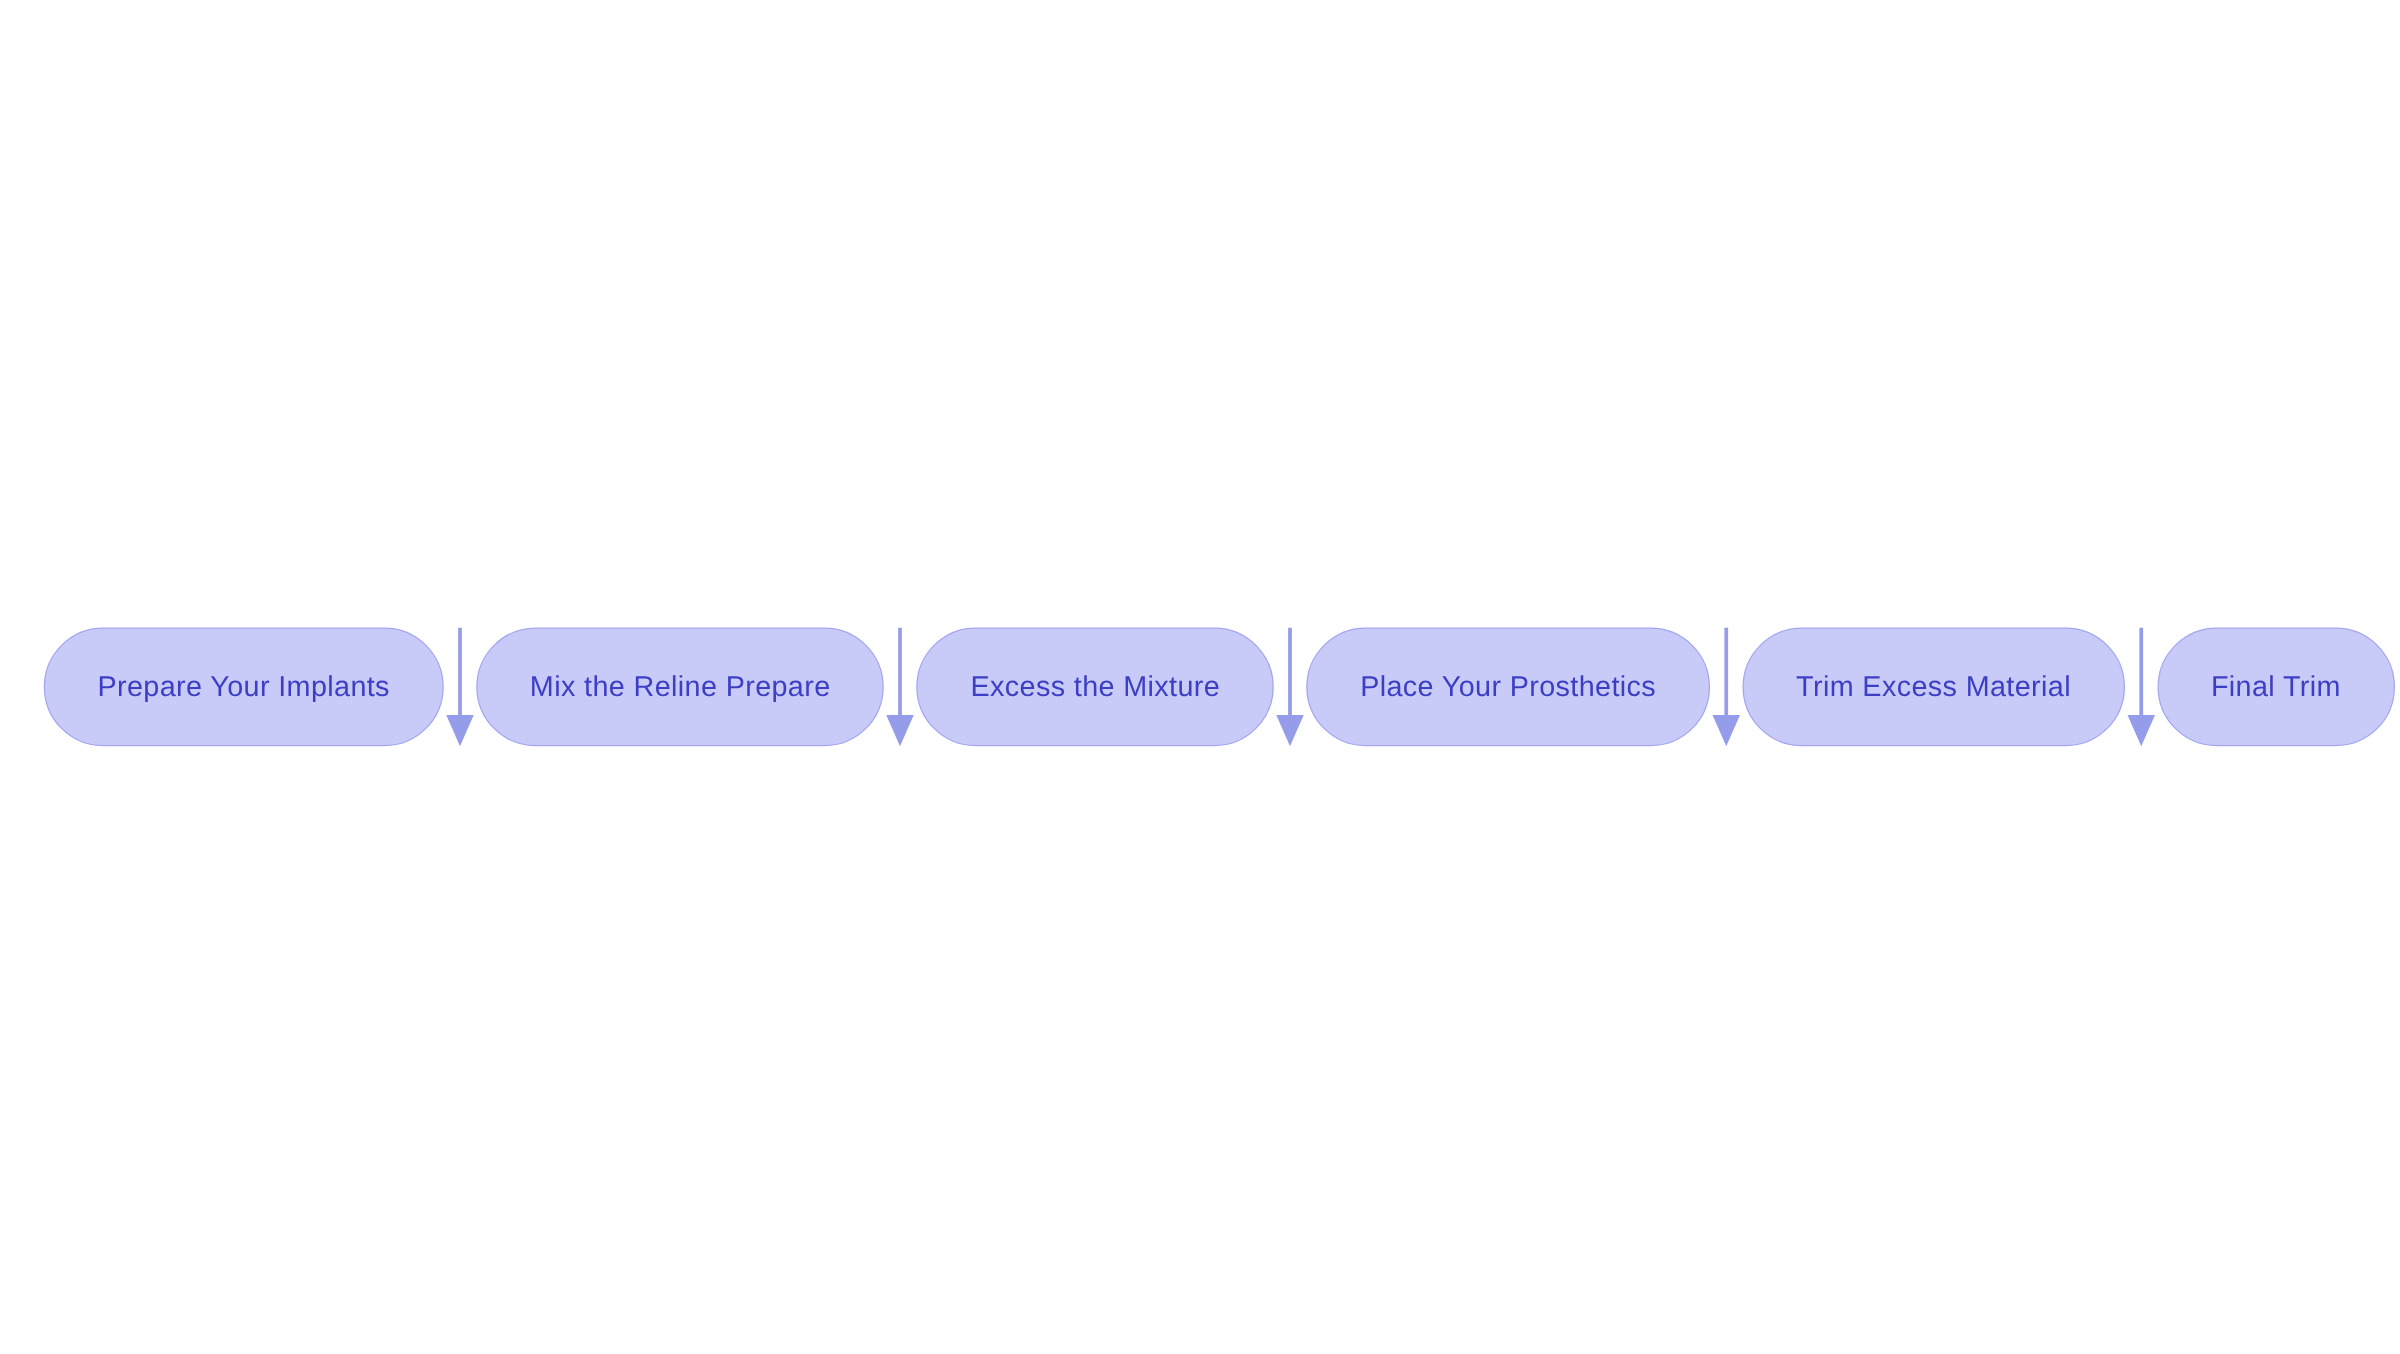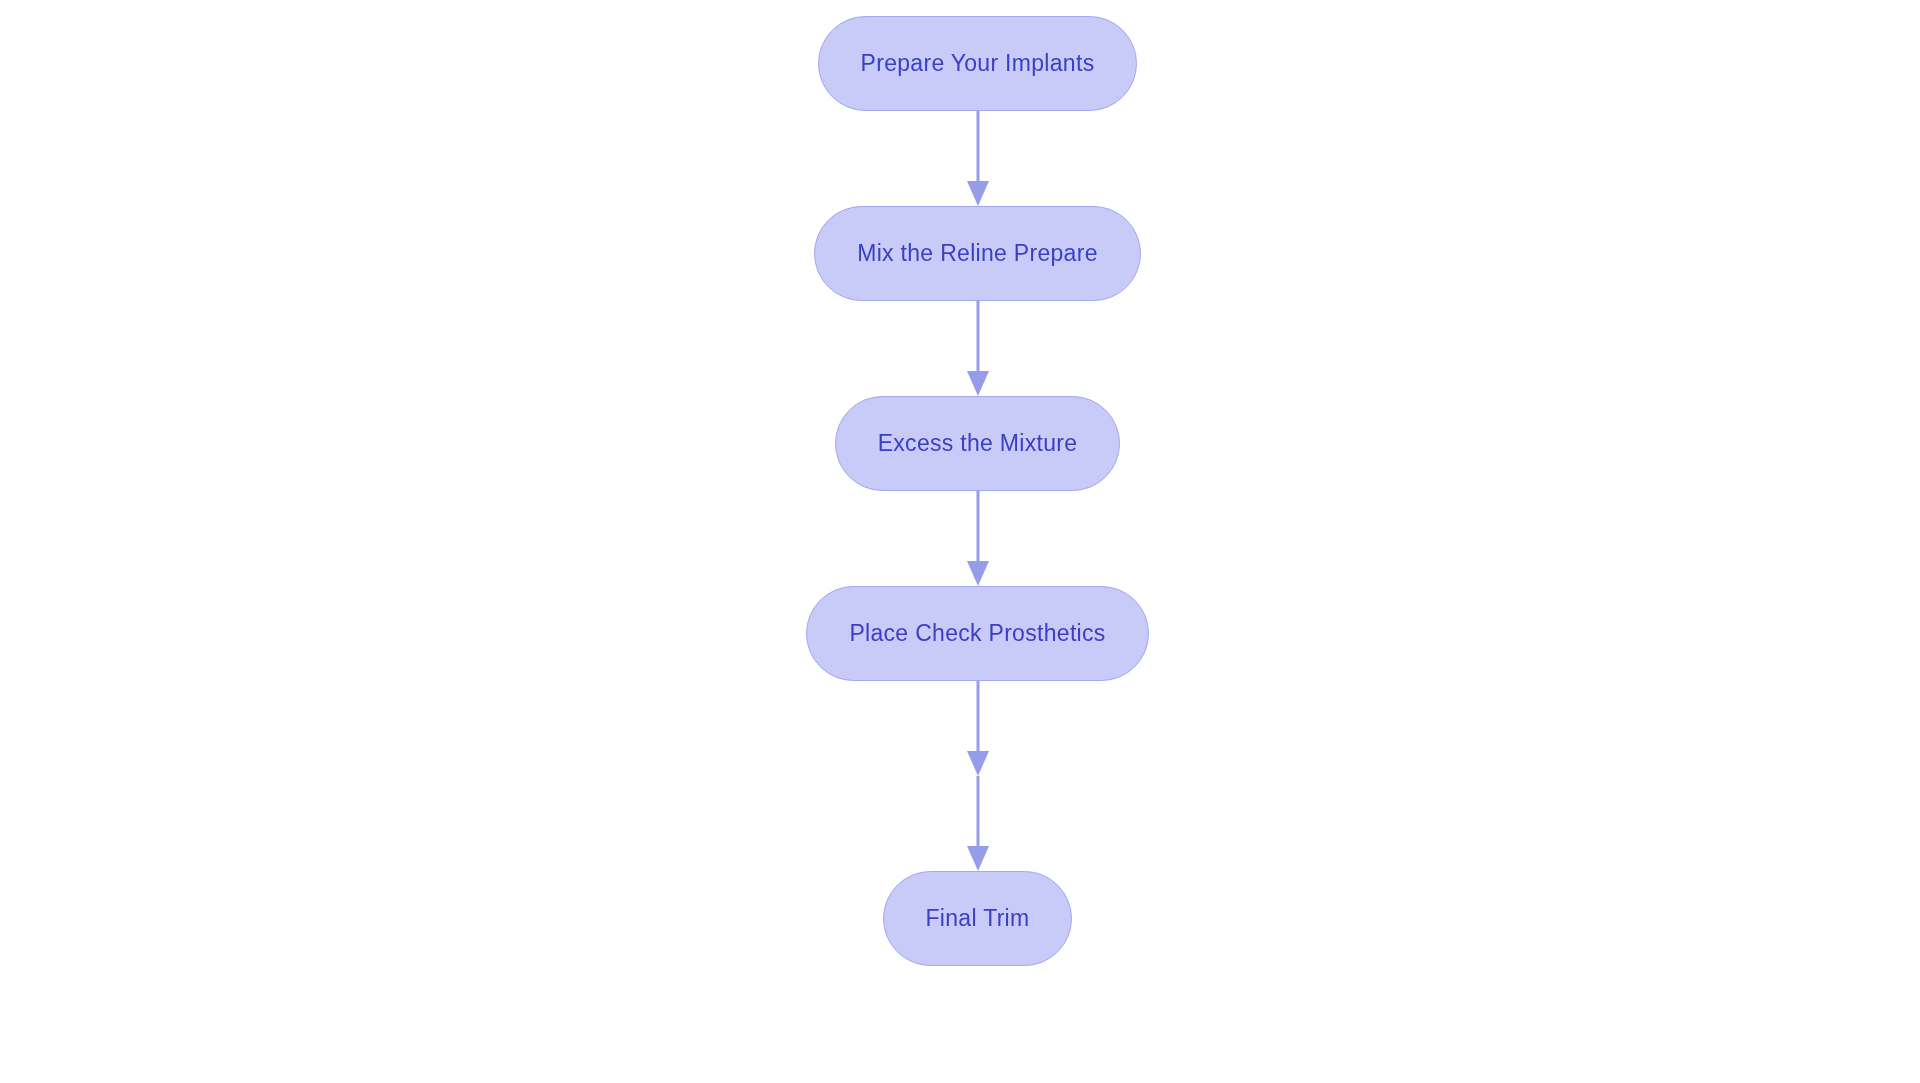--- a/index.html
+++ b/index.html
@@ -15,21 +15,20 @@
     height: 1083px;
     background: var(--canvas-bg);
     font-family: "Liberation Sans", sans-serif;
     overflow: hidden;
   }
   .flowchart {
     position: relative;
     width: 1920px;
     height: 1083px;
     display: flex;
-    flex-direction: column;
     align-items: center;
     padding-top: 16px;
     padding-left: 35px;
   }
   .node {
     height: 95px;
     min-height: 95px;
     border-radius: 48px;
     background: var(--node-fill);
     border: 1.5px solid var(--node-border);
@@ -70,27 +69,28 @@
     <polygon points="2,70 24,70 13,95" fill="currentColor"></polygon>
   </svg>
 
   <div class="node">Excess the Mixture</div>
 
   <svg class="arrow" viewBox="0 0 26 95" xmlns="http://www.w3.org/2000/svg" aria-hidden="true">
     <rect x="11.5" y="0" width="3" height="72" fill="currentColor"></rect>
     <polygon points="2,70 24,70 13,95" fill="currentColor"></polygon>
   </svg>
 
-  <div class="node">Place Check Prosthetics</div>
+  <div class="node">Place Your Prosthetics</div>
 
   <svg class="arrow" viewBox="0 0 26 95" xmlns="http://www.w3.org/2000/svg" aria-hidden="true">
     <rect x="11.5" y="0" width="3" height="72" fill="currentColor"></rect>
     <polygon points="2,70 24,70 13,95" fill="currentColor"></polygon>
   </svg>
 
+  <div class="node">Trim Excess Material</div>
 
   <svg class="arrow" viewBox="0 0 26 95" xmlns="http://www.w3.org/2000/svg" aria-hidden="true">
     <rect x="11.5" y="0" width="3" height="72" fill="currentColor"></rect>
     <polygon points="2,70 24,70 13,95" fill="currentColor"></polygon>
   </svg>
 
   <div class="node">Final Trim</div>
 
 </div>
 

